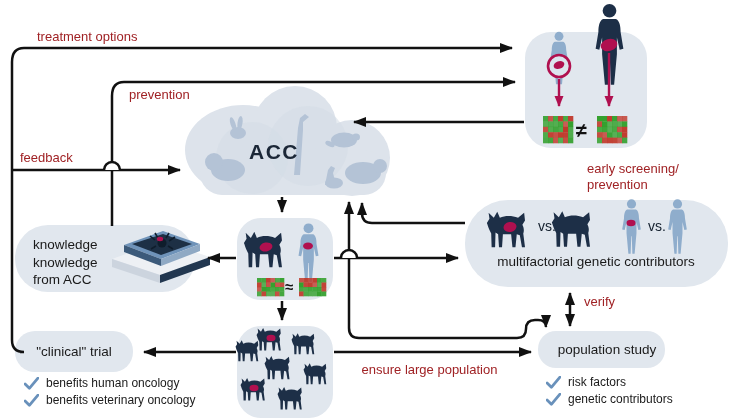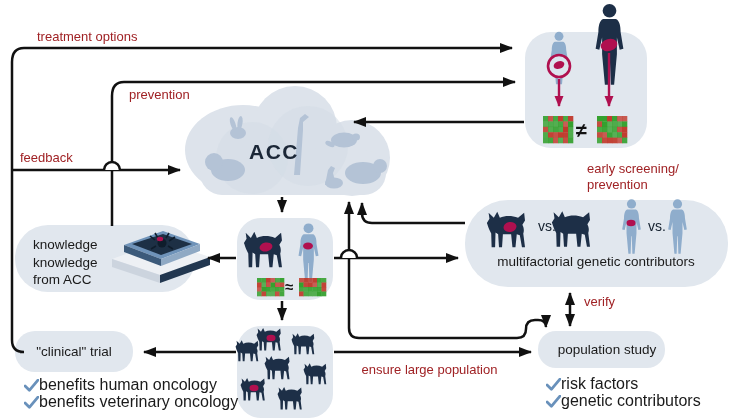--- a/index.html
+++ b/index.html
@@ -9,22 +9,22 @@
   svg.stage{z-index:1;}
   .overlay{z-index:2;pointer-events:none;padding-left:28px;}
   .lbl{position:absolute;white-space:nowrap;line-height:1.22;}
   .red{color:var(--red_label);font-size:13px;}
   .dark{color:var(--text_dark);font-size:13.5px;}
   .center{text-align:center;white-space:normal;}
   .acc{font-weight:bold;font-size:21px;letter-spacing:1.5px;color:#1b2737;}
   .neq{font-weight:bold;font-size:20px;color:#111;}
   .approx{font-weight:bold;font-size:15px;color:#111;}
   .vs{font-size:14px;color:#14202e;}
-  .check-row{position:absolute;display:flex;align-items:center;
-             font-size:16px;color:var(--text_dark);}
+  .check-row{position:absolute;display:flex;align-items:center;gap:7px;
+             font-size:12px;color:var(--text_dark);}
   .check-row svg{width:15px;height:13px;flex:0 0 auto;}
   .check-row path{stroke:var(--check);stroke-width:2.6;fill:none;stroke-linecap:round;stroke-linejoin:round;}
   
   .box{fill:var(--box_fill);}
   .conn{stroke:var(--line);stroke-width:2.5;fill:none;}
   .hop{stroke:var(--line);stroke-width:2.5;fill:#ffffff;}
   .crimson{stroke:var(--tumor);stroke-width:2.4;fill:none;}
   .tumor{fill:var(--tumor);}
   .cloud{fill:var(--cloud);}
   .cloud-inner{fill:#d3dce6;}

